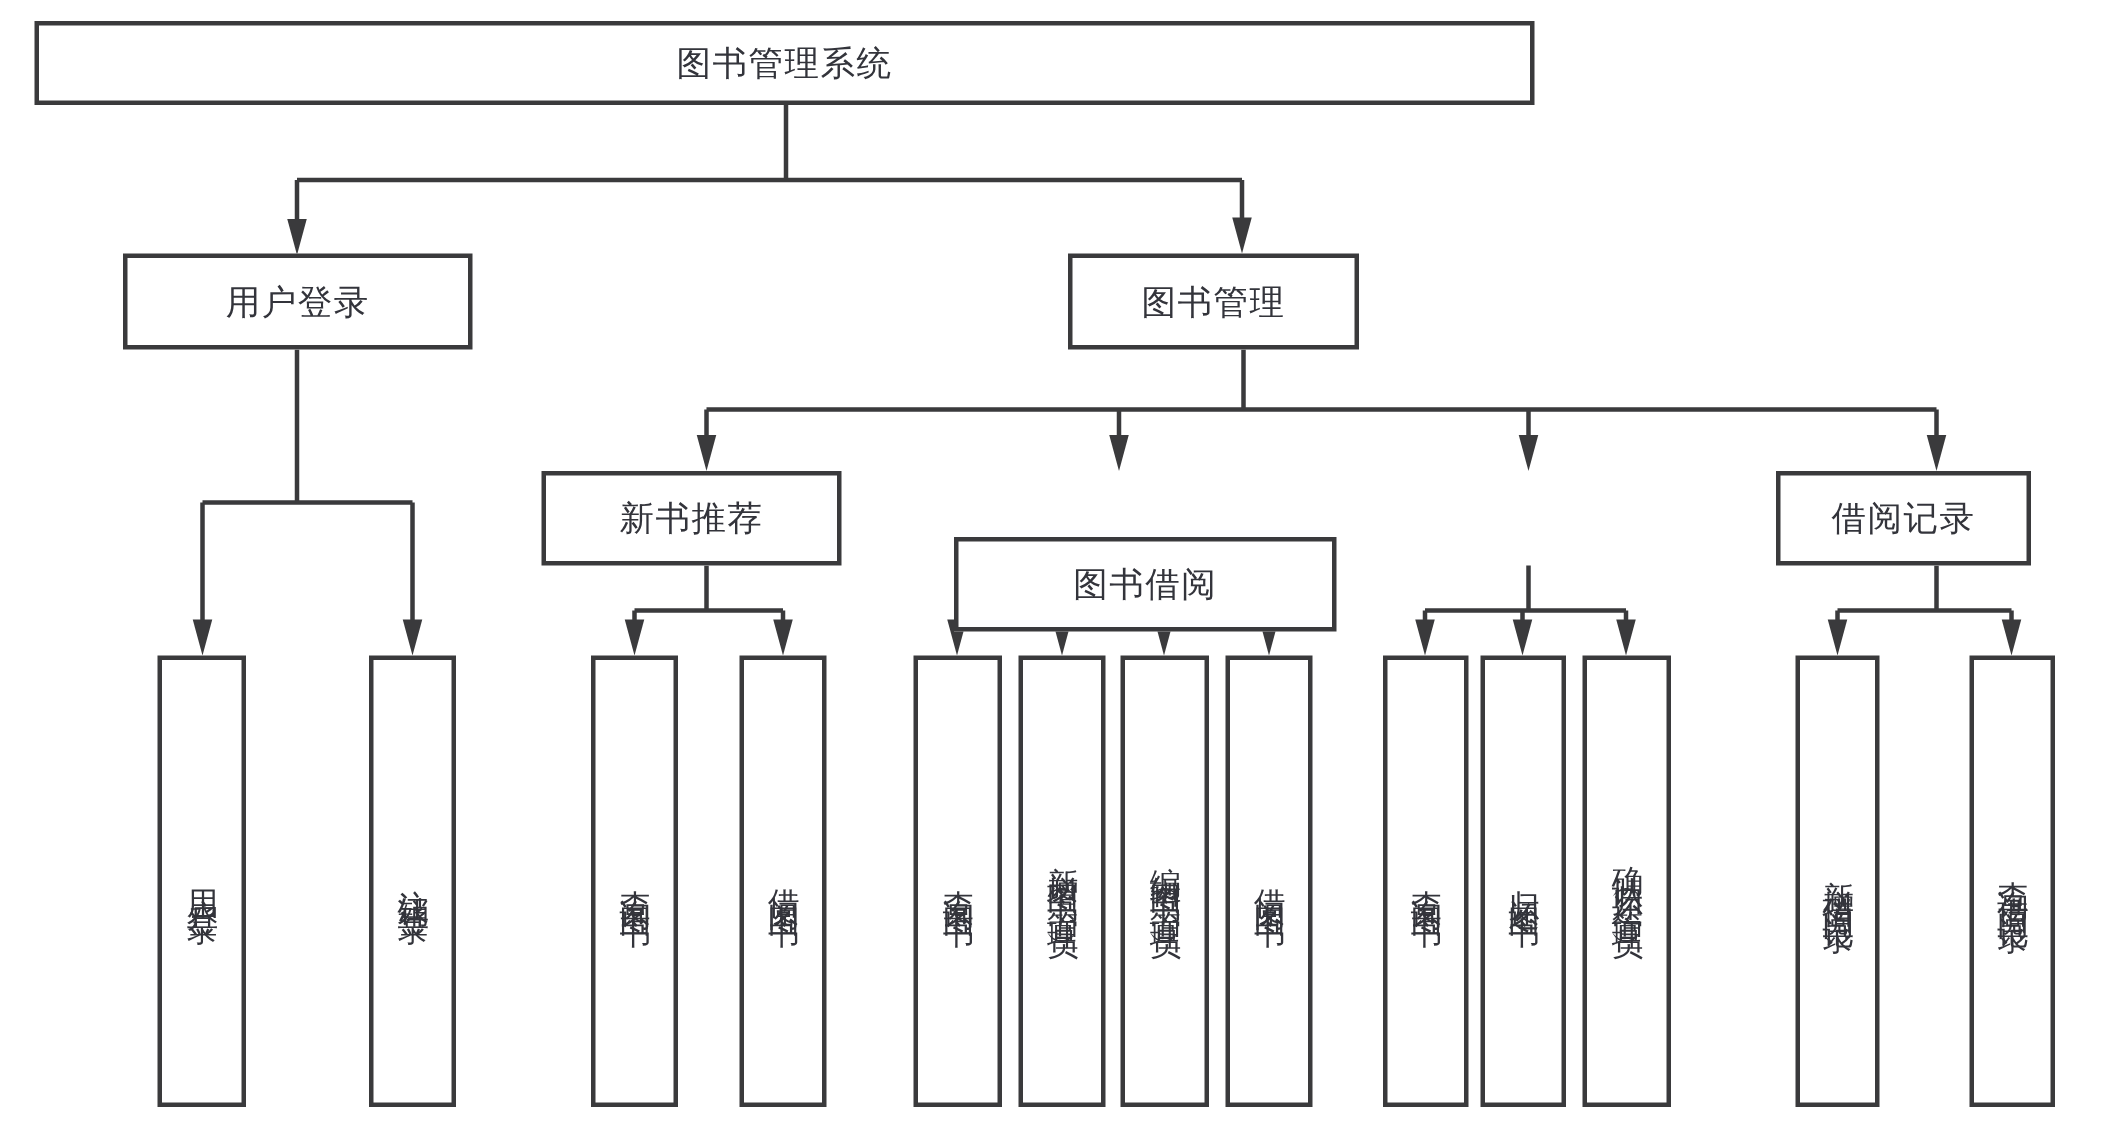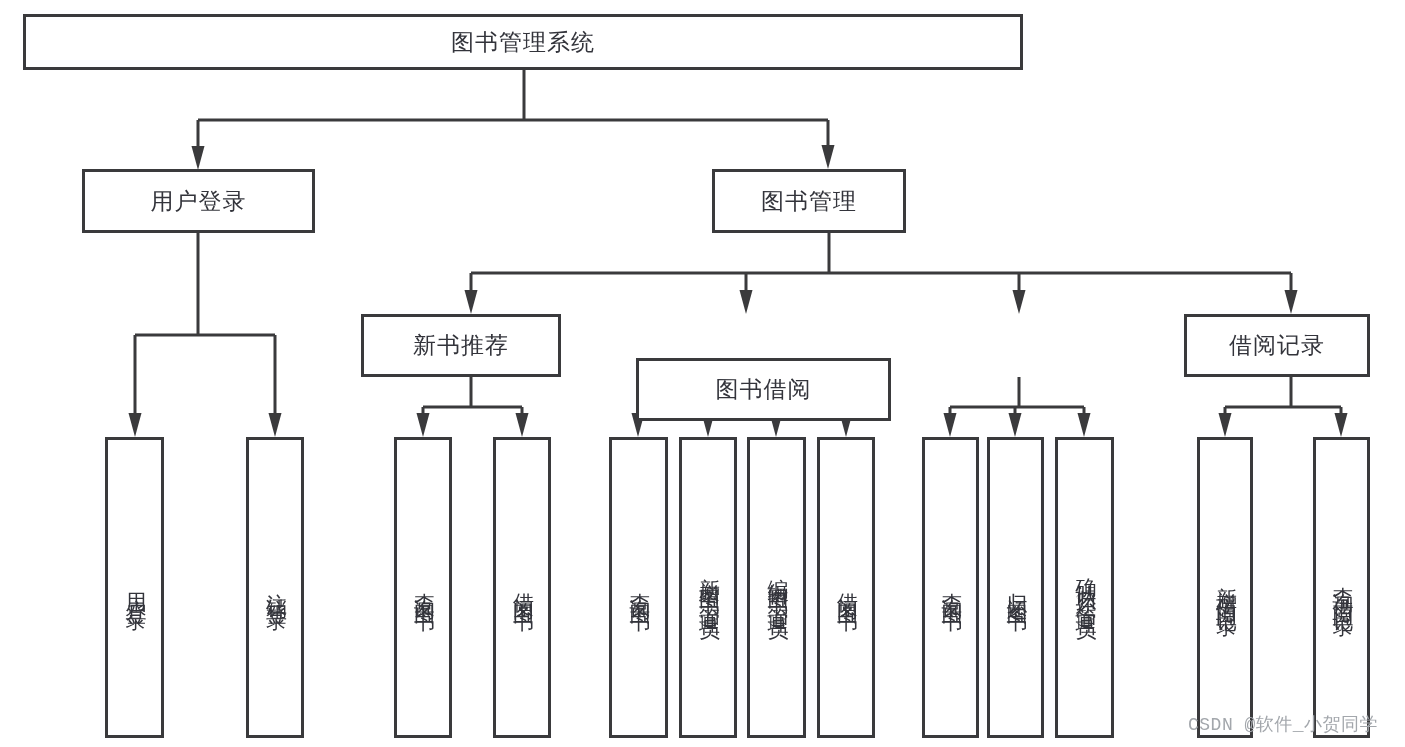--- a/index.html
+++ b/index.html
@@ -1,18 +1,18 @@
 <!DOCTYPE html>
 <html lang="zh"><head>
 <meta charset="utf-8">
 <style>
   html,body{margin:0;padding:0;background:#fff;}
   .stage{
     position:relative;width:1405px;height:747px;background:#fff;overflow:hidden;
-    font-family:Liberation Mono, monospace;color:#33343b;
+    font-family:Liberation Sans, sans-serif;color:#33343b;
   }
   .lines{position:absolute;left:0;top:0;width:1405px;height:747px;}
   .node{
     position:absolute;box-sizing:border-box;border:3px solid #3a3a3c;background:#fff;
     display:flex;align-items:center;justify-content:center;
     font-size:23px;letter-spacing:1px;white-space:nowrap;
   }
   .root{left:23px;top:14px;width:1000px;height:56px;}
   .lvl2a{left:82px;top:169px;width:233px;height:64px;}
   .lvl2b{left:712px;top:169px;width:194px;height:64px;}
@@ -81,21 +81,21 @@
   <div class="node lvl2b">
     <span>图书管理</span>
   </div>
 
   <div class="node lvl3" style="left:361px;width:200px;">
     <span>新书推荐</span>
   </div>
   <div class="node lvl3" style="left:636px;width:255px;margin-top:44px;">
     <span>图书借阅</span>
   </div>
-  <div class="node lvl3" style="left:1184px;width:186px;">
+  <div class="node lvl3" style="left:1184px;width:170px;">
     <span>借阅记录</span>
   </div>
 
   <div class="node leaf" style="left:105px;width:59px;">
     <span>用户登录</span>
   </div>
   <div class="node leaf" style="left:246px;width:58px;">
     <span>注销登录</span>
   </div>
 
@@ -129,15 +129,14 @@
     <span>确认归还（管理员）</span>
   </div>
 
   <div class="node leaf" style="left:1197px;width:56px;">
     <span>新增借阅记录</span>
   </div>
   <div class="node leaf" style="left:1313px;width:57px;">
     <span>查询借阅记录</span>
   </div>
 
-  <div class="watermark">CSDN @软件_小贺同学</div>
 
 </div>
 
 </body></html>

